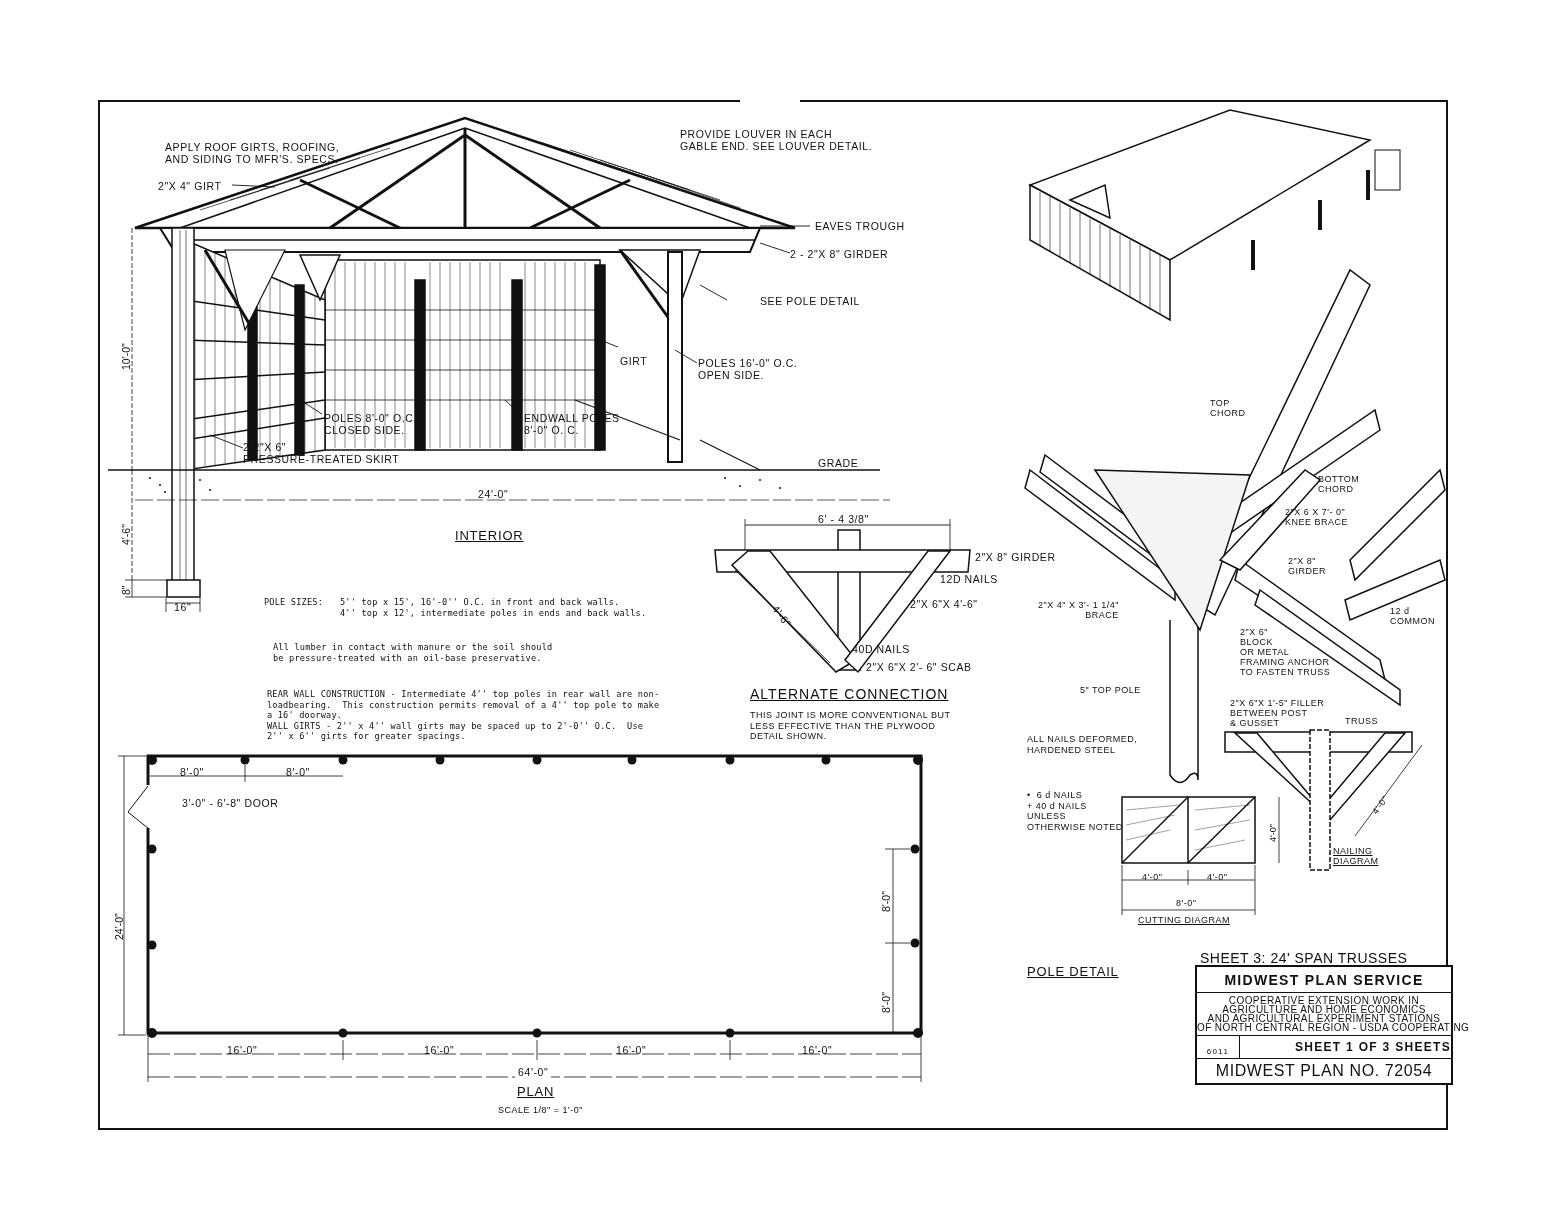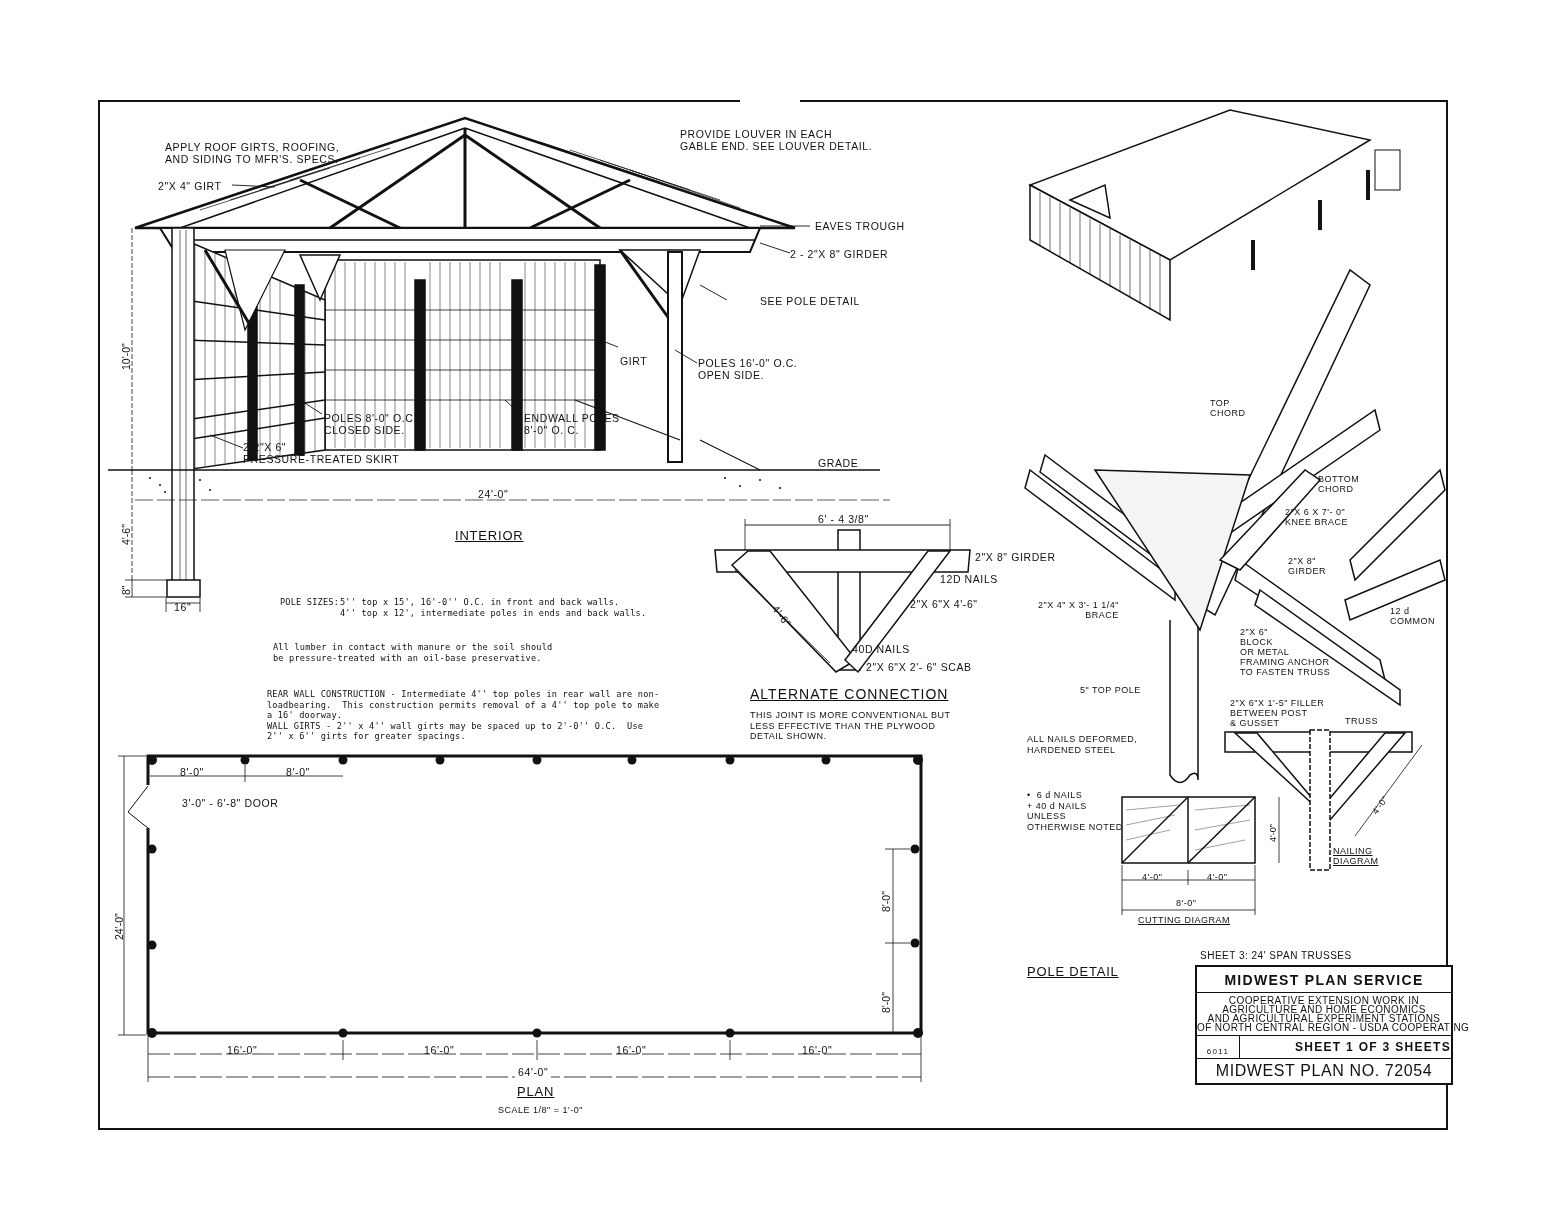--- a/index.html
+++ b/index.html
@@ -16,21 +16,21 @@
   .tb { position:absolute; left:1195px; top:965px; width:258px; border:2px solid #111; box-sizing:border-box; background:#fff; }
   .tb .row { border-bottom:1.5px solid #111; text-align:center; }
   .tb .row:last-child { border-bottom:none; }
   .tb .r1 { font-size:14px; letter-spacing:1.3px; padding:5px 0 4px; font-weight:bold; }
   .tb .r2 { font-size:10px; line-height:9px; letter-spacing:0.4px; padding:3px 0; }
   .tb .r3 { font-size:17px; letter-spacing:1.2px; line-height:22px; padding:4px 0 2px; }
   .tb .r4 { display:flex; font-size:12px; font-weight:bold; letter-spacing:1.3px; }
   .tb .r4 .code { width:42px; border-right:1.5px solid #111; font-size:8px; font-weight:normal; display:flex; align-items:flex-end; justify-content:center; padding-bottom:2px; }
   .tb .r4 .sheet { flex:1; padding:4px 0; text-align:right; }
   .tb .r5 { font-size:16px; letter-spacing:0.6px; padding:3px 0; }
-  .sheet-ref { position:absolute; left:1200px; top:950px; font-size:10px; letter-spacing:0.5px; }
+  .sheet-ref { position:absolute; left:1200px; top:950px; font-size:14px; letter-spacing:0.5px; }
 </style>
 </head>
 <body>
 
 <div class="frame"></div>
 <div class="gap"></div>
 
 <svg class="draw" width="1568" height="1212" stroke="#111" fill="none" stroke-width="1.5">
 
   <g>
@@ -314,21 +314,21 @@
 <div class="lbl" style="left:243px;top:441px;">2-2"X 6"
 PRESSURE-TREATED SKIRT</div>
 <div class="lbl" style="left:818px;top:457px;">GRADE</div>
 <div class="lbl" style="left:478px;top:488px;">24'-0"</div>
 <div class="vert" style="left:120px;top:370px;">10'-0"</div>
 <div class="vert" style="left:120px;top:545px;">4'-6"</div>
 <div class="vert" style="left:120px;top:595px;">8"</div>
 <div class="lbl" style="left:174px;top:601px;">16"</div>
 <div class="title-u" style="left:455px;top:528px;">INTERIOR</div>
 
-<div class="note" style="left:274px;top:597px;padding-left:6px;">POLE SIZES:</div>
+<div class="note" style="left:258px;top:597px;padding-left:6px;">POLE SIZES:</div>
 <div class="note" style="left:340px;top:597px;">5'' top x 15', 16'-0'' O.C. in front and back walls.
 4'' top x 12', intermediate poles in ends and back walls.</div>
 <div class="note" style="left:273px;top:642px;">All lumber in contact with manure or the soil should
 be pressure-treated with an oil-base preservative.</div>
 <div class="note" style="left:267px;top:689px;">REAR WALL CONSTRUCTION - Intermediate 4'' top poles in rear wall are non-
 loadbearing.  This construction permits removal of a 4'' top pole to make
 a 16' doorway.
 WALL GIRTS - 2'' x 4'' wall girts may be spaced up to 2'-0'' O.C.  Use
 2'' x 6'' girts for greater spacings.</div>
 

